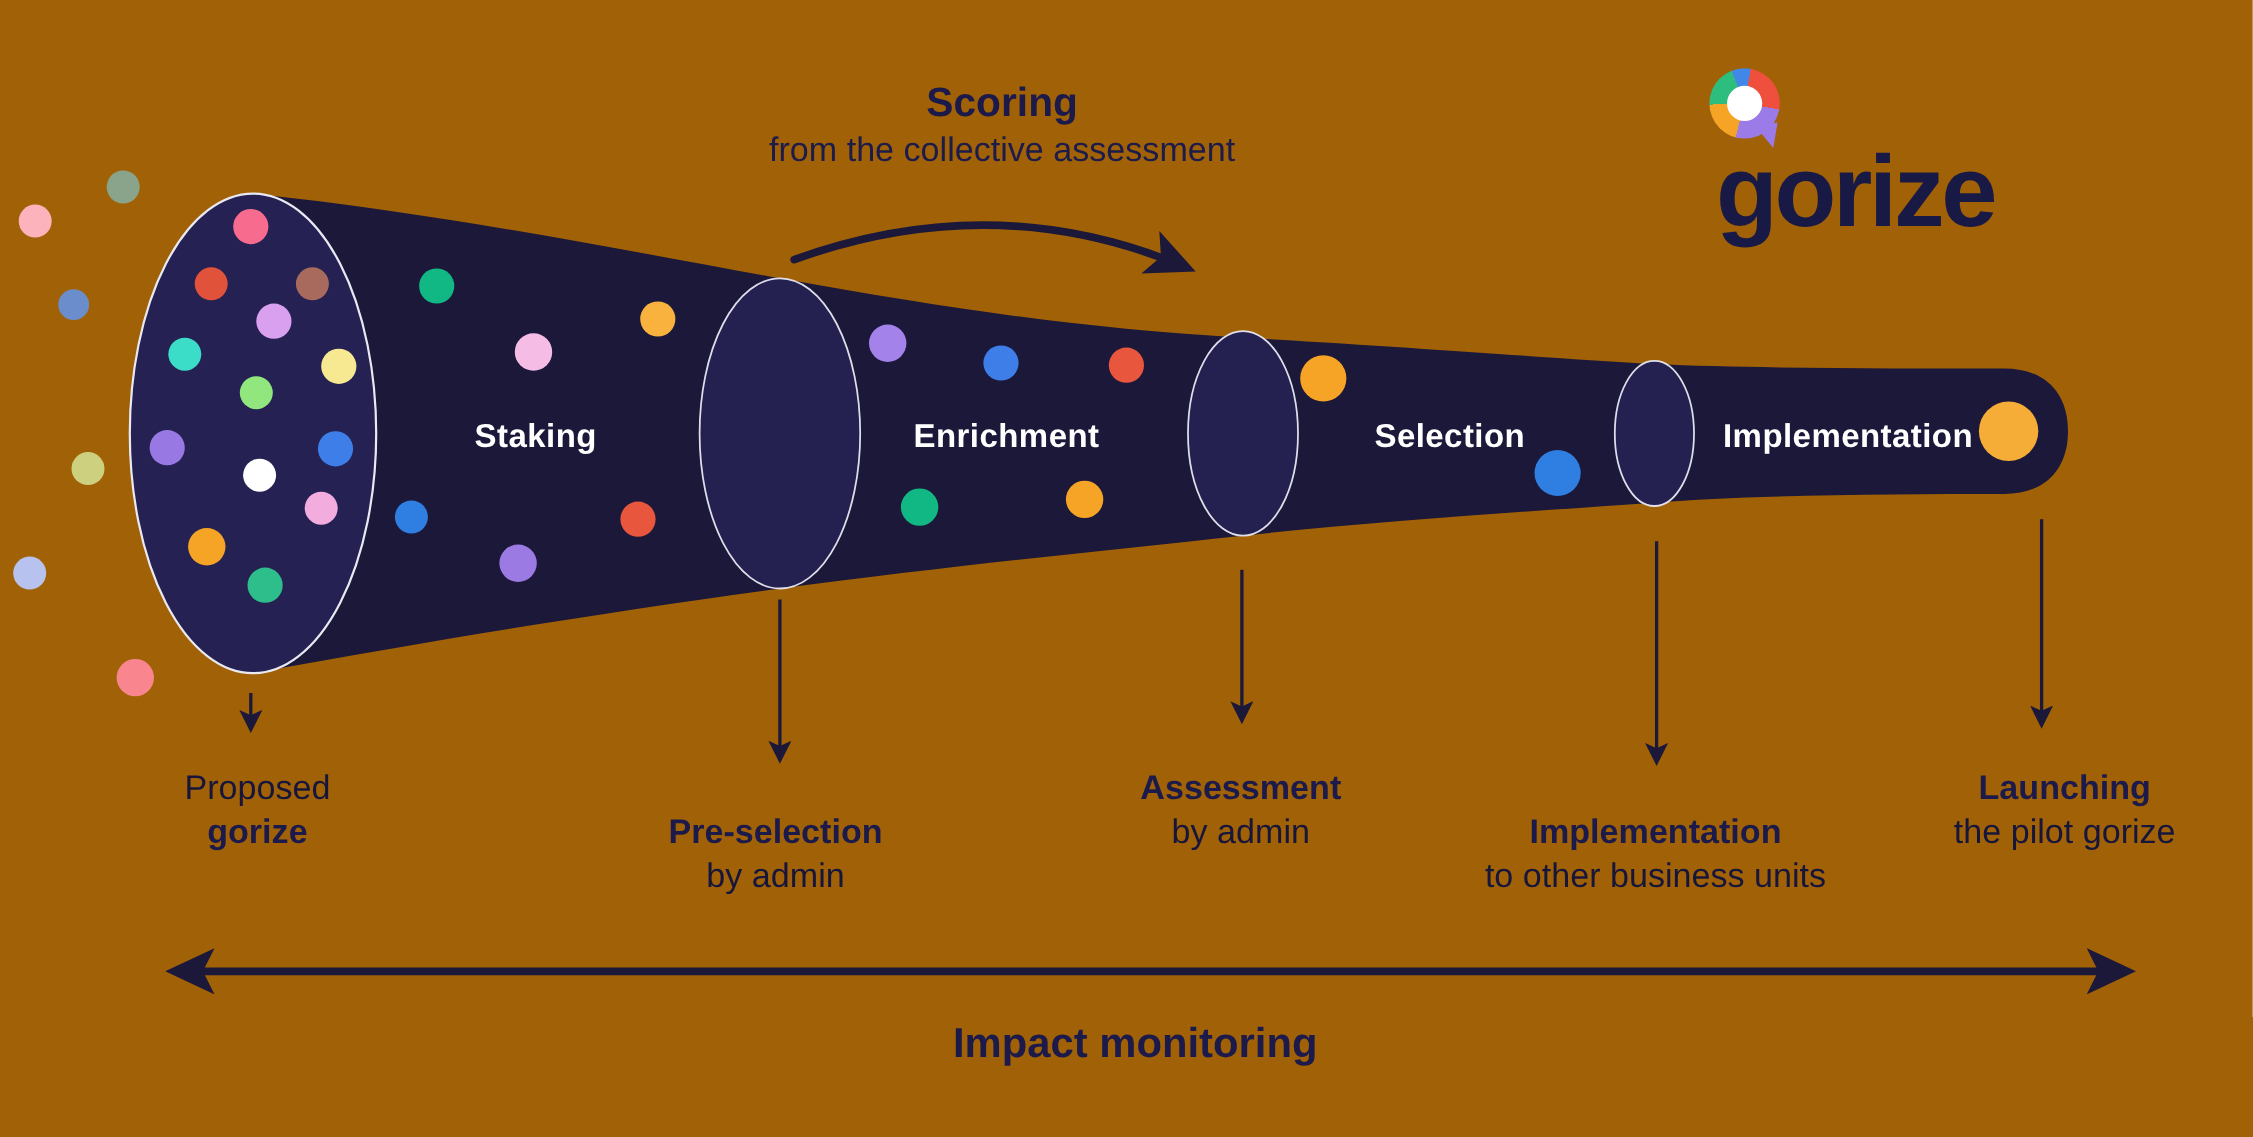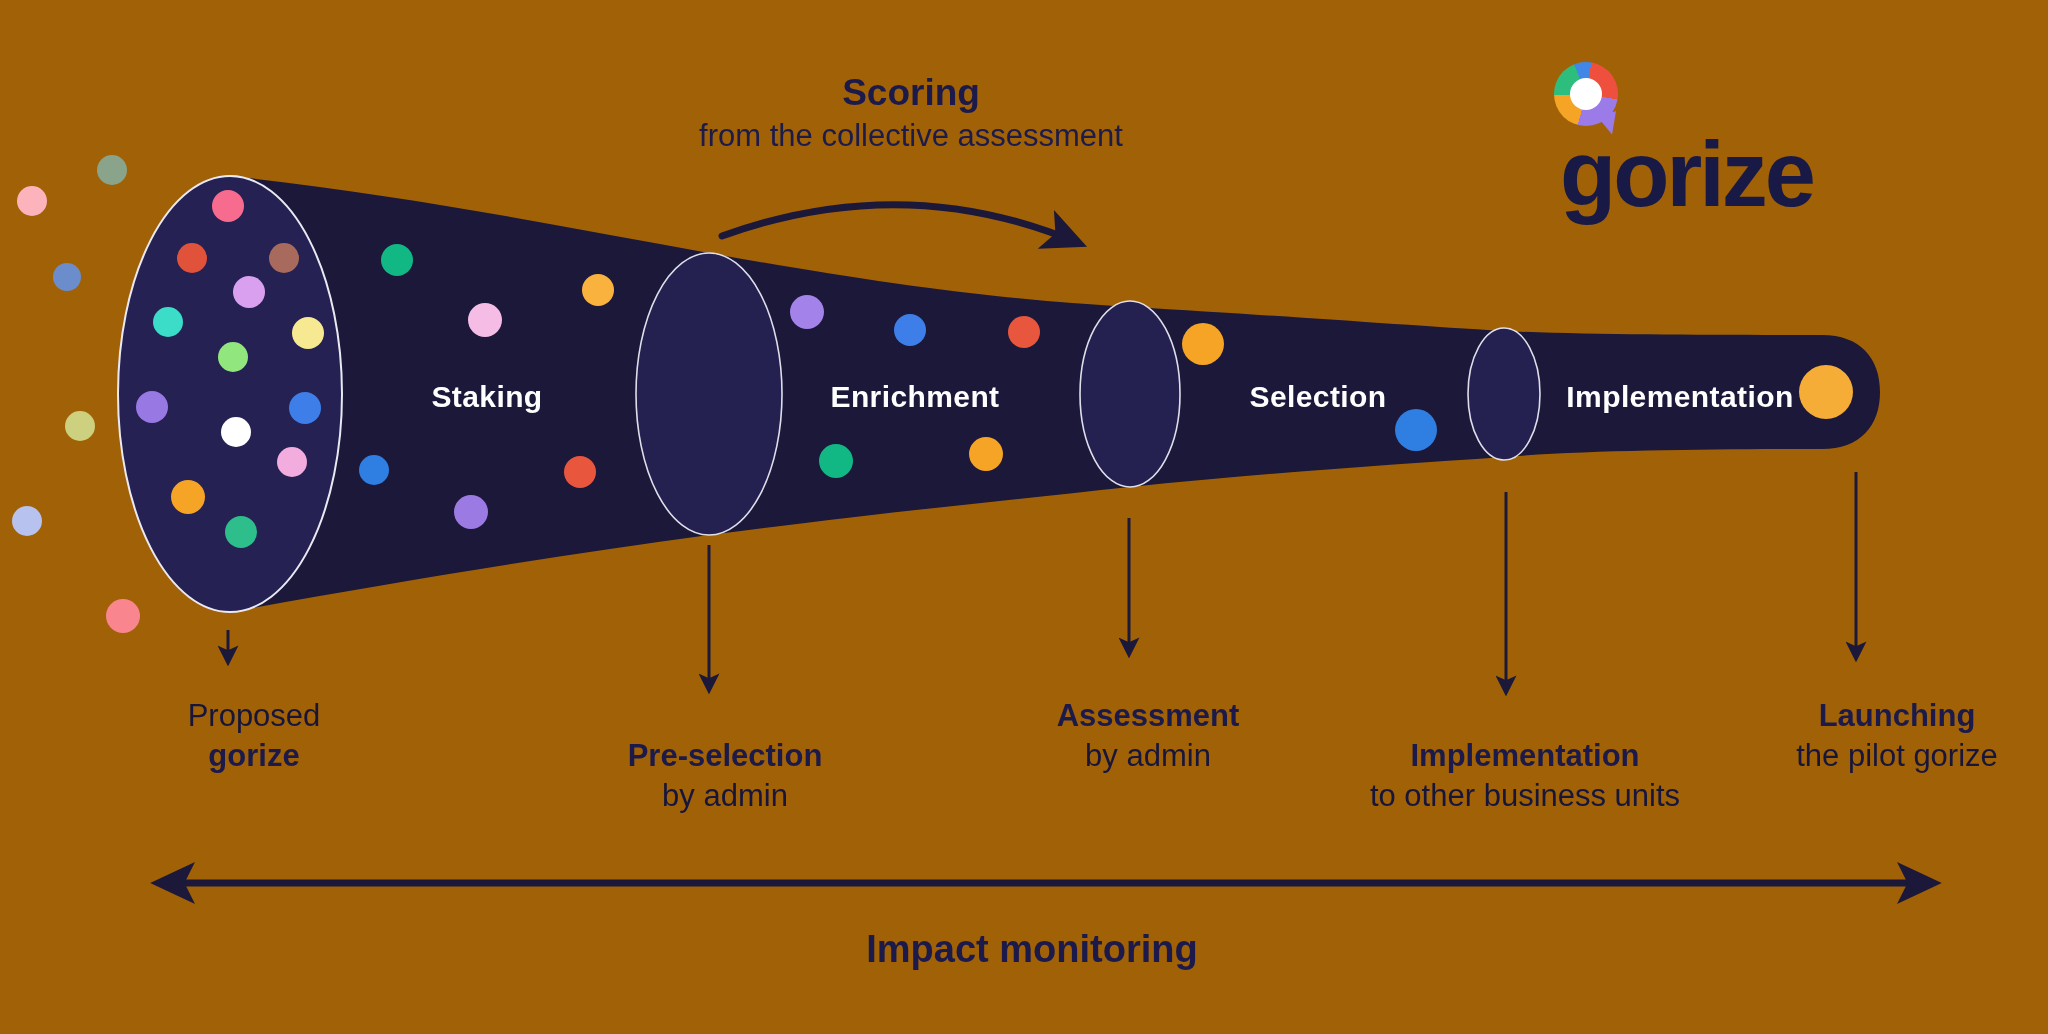--- a/index.html
+++ b/index.html
@@ -5,21 +5,21 @@
   html,body{margin:0;padding:0;background:#ffffff;}
   #canvas{position:relative;width:2048px;height:1034px;background:#a16207;overflow:hidden;
           font-family:"Liberation Sans",sans-serif;}
   #funnel-svg{position:absolute;left:0;top:0;}
   .stage-label{position:absolute;color:#ffffff;font-weight:700;font-size:30px;letter-spacing:.4px;
                text-align:right;transform:translate(-50%,-50%);white-space:nowrap;}
   .scoring{position:absolute;left:561px;top:70px;width:700px;text-align:center;color:#1b1a4a;}
   .scoring .t{font-size:37px;font-weight:700;line-height:46px;}
   .scoring .s{font-size:31px;font-weight:400;line-height:40px;color:#1c1b49;}
   .milestone{position:absolute;text-align:center;transform:translateX(-50%);white-space:nowrap;
-             color:#17163a;font-size:31px;line-height:40px;margin-left:20px;}
+             color:#17163a;font-size:31px;line-height:40px;}
   .milestone .b{font-weight:700;color:#1b1a4a;}
   .impact-label{position:absolute;left:1032px;top:928px;transform:translateX(-50%);
                 font-size:38px;font-weight:700;color:#1b1a4a;white-space:nowrap;text-align:center;}
   
   .logo{position:absolute;left:1554px;top:48px;display:flex;align-items:flex-start;flex-direction:column;}
   .logo-ring{position:relative;width:64px;height:64px;margin-top:14px;border-radius:50%;
     background:conic-gradient(from 10deg,#ef503d 0deg 90deg,#9b7be8 90deg 185deg,
                #f6a426 185deg 258deg,#2dbe7e 258deg 328deg,#4187e8 328deg 360deg);}
   .logo-ring::after{content:"";position:absolute;left:16px;top:16px;width:32px;height:32px;
     border-radius:50%;background:#ffffff;}

